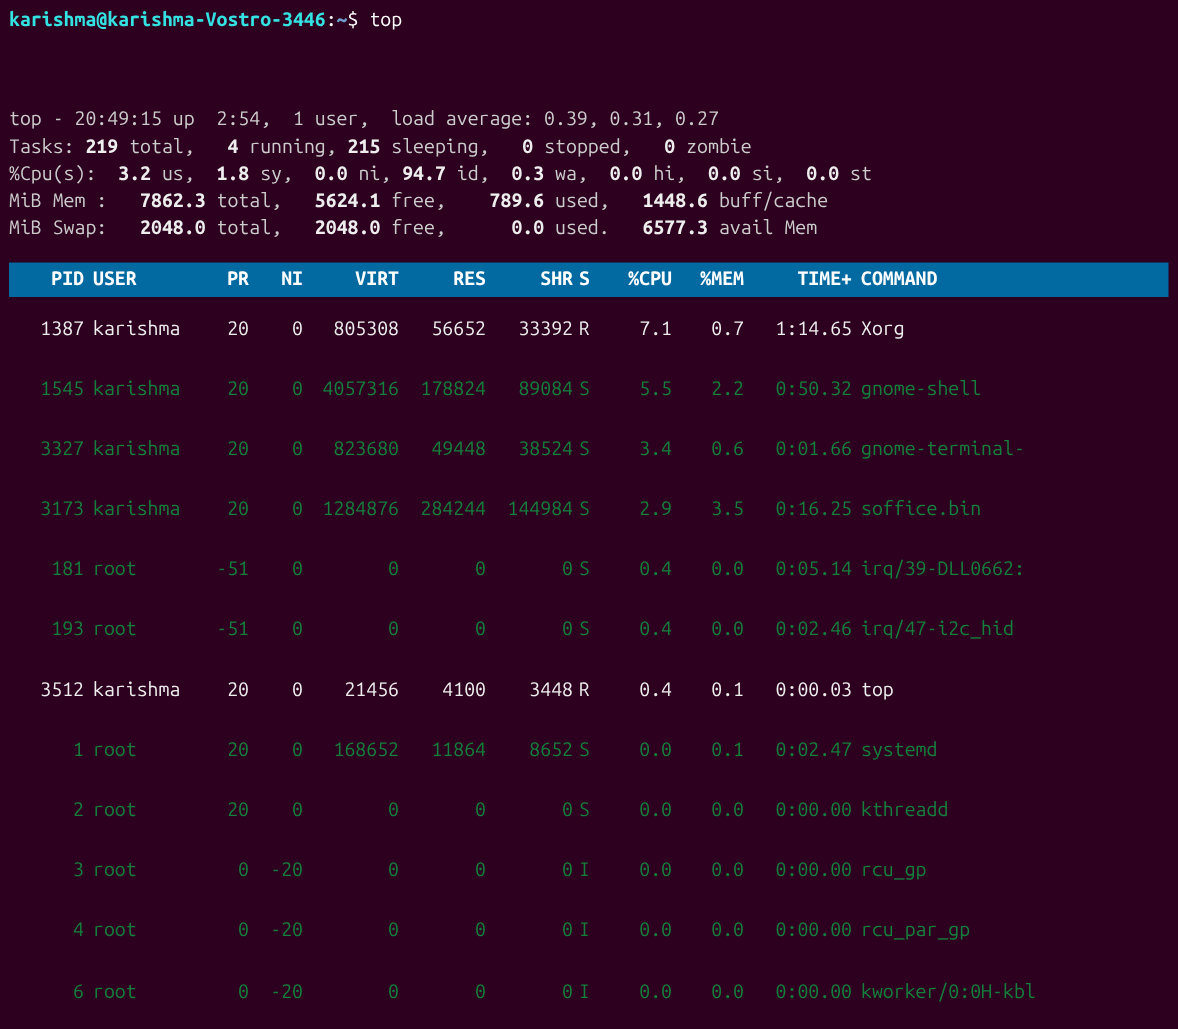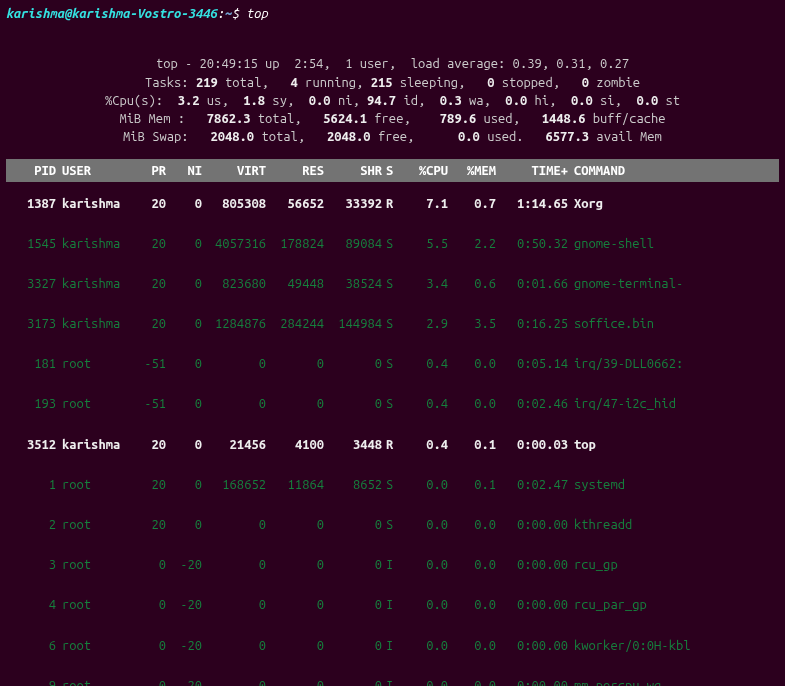--- a/index.html
+++ b/index.html
@@ -7,42 +7,42 @@
       background: #2c001e;
       color: #cccccc;
       font-family: 'Ubuntu Mono', 'Courier New', monospace;
       font-size: 13px;
       line-height: 1.4;
       width: 785px;
       height: 686px;
       overflow: hidden;
       padding: 4px 6px;
     }
-    .prompt-line { margin-bottom: 14px; font-style: italic; }
+    .prompt-line { margin-bottom: 30px; }
     .user-host { color: #34e2e2; font-weight: bold; }
     .colon { color: #ffffff; }
     .path { color: #729fcf; font-weight: bold; }
     .dollar { color: #ffffff; }
     .cmd { color: #ffffff; }
-    .summary { color: #cccccc; white-space: pre; margin-bottom: 14px; text-align: center; }
+    .summary { color: #cccccc; white-space: pre; margin-bottom: 14px; }
     .summary b { color: #eeeeee; font-weight: bold; }
     .header-row {
-      background: #737373;
+      background: #0369a1;
       color: #ffffff;
       font-weight: bold;
       white-space: pre;
       padding: 2px 0;
       margin-bottom: 8px;
     }
     .proc-row {
       color: #15803d;
       white-space: pre;
       padding: 4px 0 18px 0;
     }
-    .proc-row.bold { font-weight: bold; color: #eeeeee; }
+    .proc-row.bold { font-weight: normal; color: #eeeeee; }
     .col { display: inline-block; text-align: right; }
     .col-l { display: inline-block; text-align: left; }
     .c-pid { width: 50px; }
     .c-user { width: 70px; text-align: left; padding-left: 6px; }
     .c-pr  { width: 40px; }
     .c-ni  { width: 36px; }
     .c-virt{ width: 64px; }
     .c-res { width: 58px; }
     .c-shr { width: 58px; }
     .c-s   { width: 18px; text-align: left; padding-left: 4px;}

